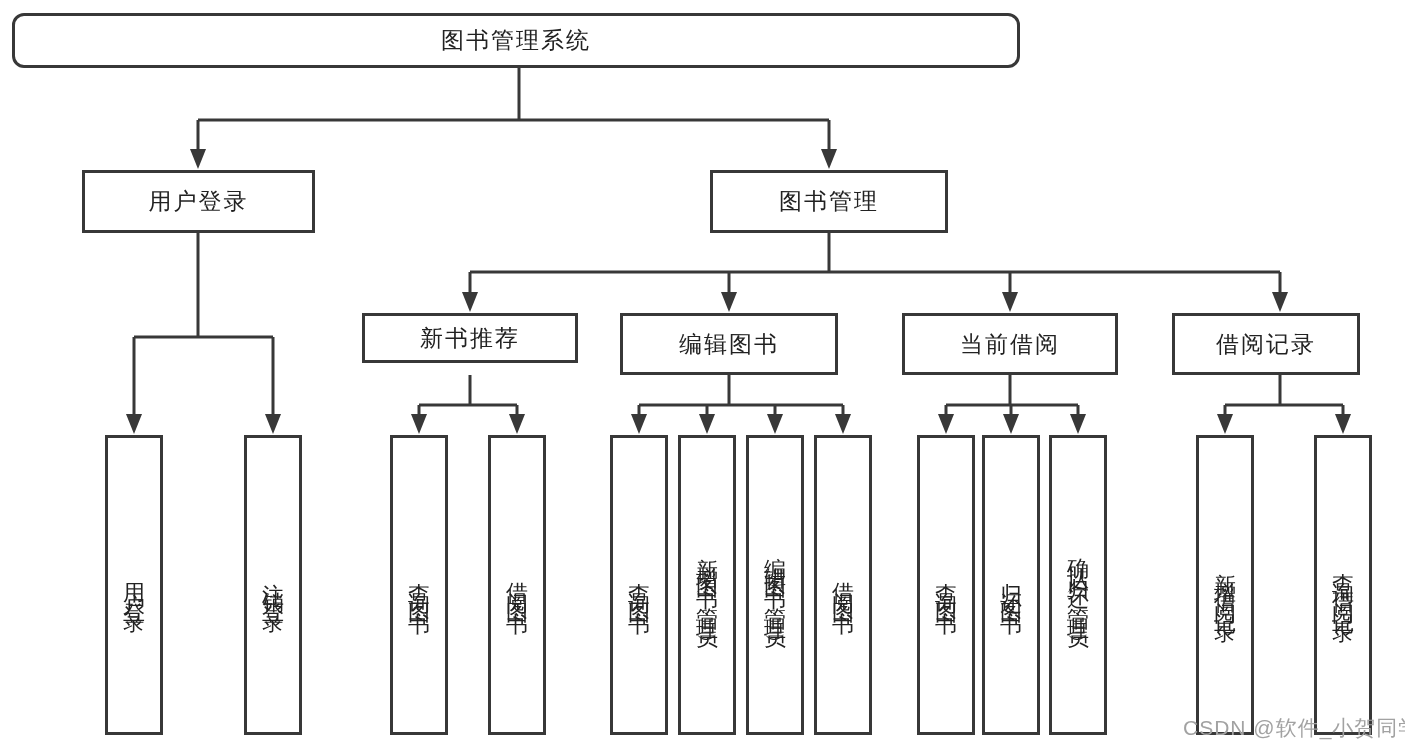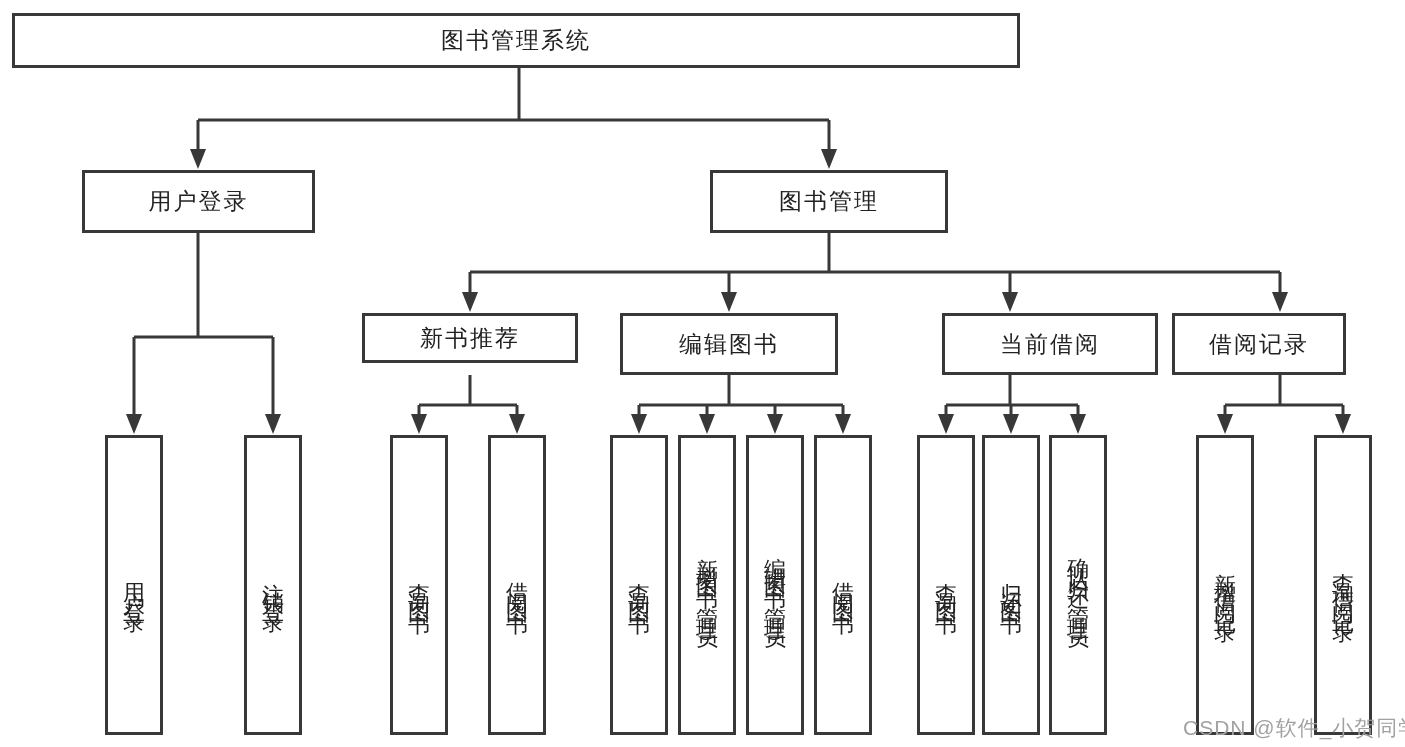--- a/index.html
+++ b/index.html
@@ -54,29 +54,29 @@
       <polygon points="767,414 783,414 775,434"></polygon>
       <polygon points="835,414 851,414 843,434"></polygon>
       <polygon points="938,414 954,414 946,434"></polygon>
       <polygon points="1003,414 1019,414 1011,434"></polygon>
       <polygon points="1070,414 1086,414 1078,434"></polygon>
       <polygon points="1217,414 1233,414 1225,434"></polygon>
       <polygon points="1335,414 1351,414 1343,434"></polygon>
     </g>
   </svg>
 
-  <div class="node h" style="left:12px;top:13px;width:1008px;height:55px;">图书管理系统</div>
+  <div class="node h" style="left:12px;top:13px;width:1008px;height:55px;border-radius:12px;">图书管理系统</div>
 
   <div class="node h" style="left:82px;top:170px;width:233px;height:63px;">用户登录</div>
   <div class="node h" style="left:710px;top:170px;width:238px;height:63px;">图书管理</div>
 
   <div class="node h" style="left:362px;top:313px;width:216px;height:50px;">新书推荐</div>
   <div class="node h" style="left:620px;top:313px;width:218px;height:62px;">编辑图书</div>
-  <div class="node h" style="left:902px;top:313px;width:216px;height:62px;margin-left:40px;">当前借阅</div>
-  <div class="node h" style="left:1172px;top:313px;width:174px;height:62px;">借阅记录</div>
+  <div class="node h" style="left:902px;top:313px;width:216px;height:62px;">当前借阅</div>
+  <div class="node h" style="left:1172px;top:313px;width:188px;height:62px;">借阅记录</div>
 
   <div class="node v" style="left:105px;top:435px;width:58px;height:300px;">
     <span>用户登录</span>
     </div>
   <div class="node v" style="left:244px;top:435px;width:58px;height:300px;">
     <span>注销登录</span>
     </div>
 
   <div class="node v" style="left:390px;top:435px;width:58px;height:300px;">
     <span>查询图书</span>

